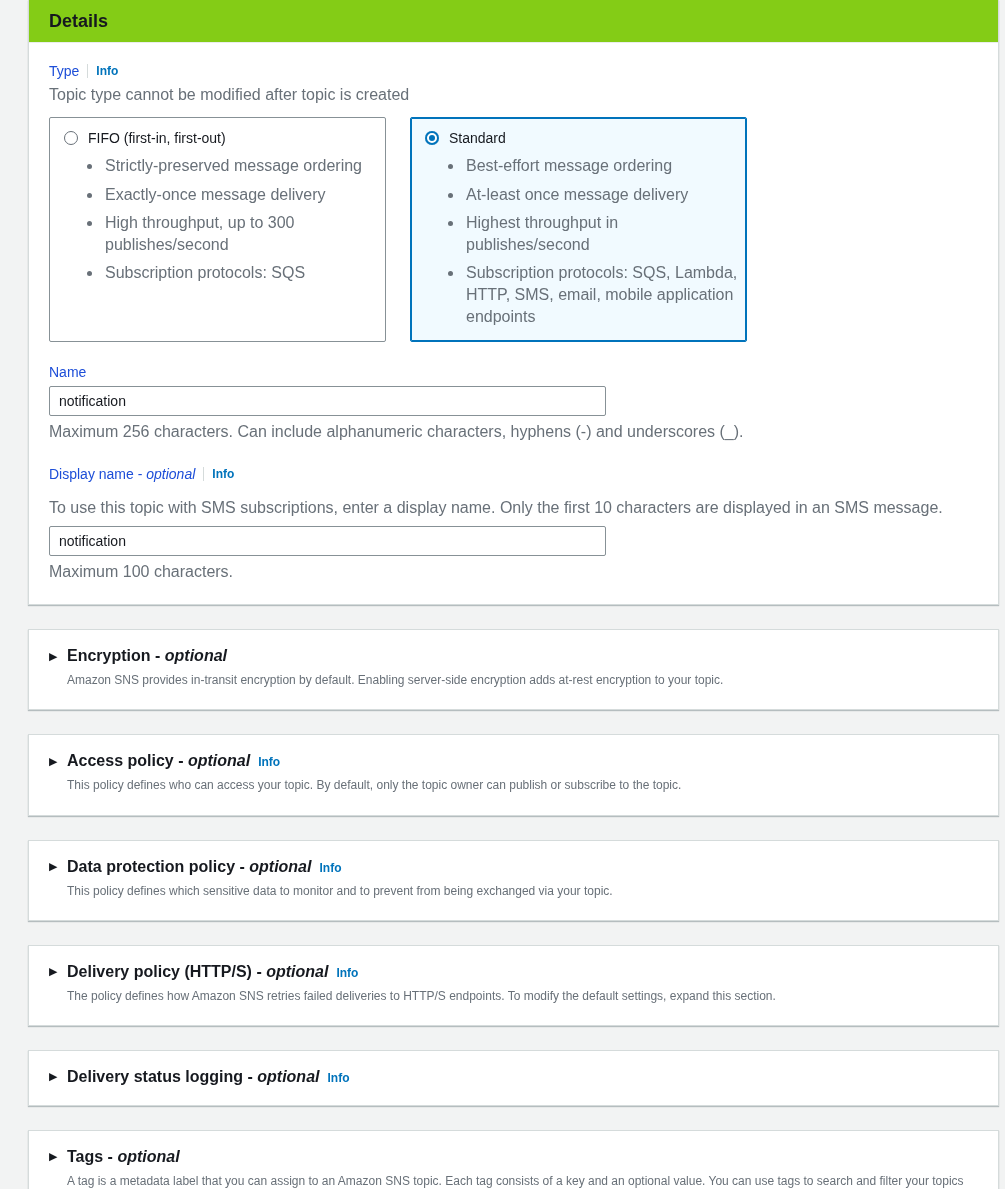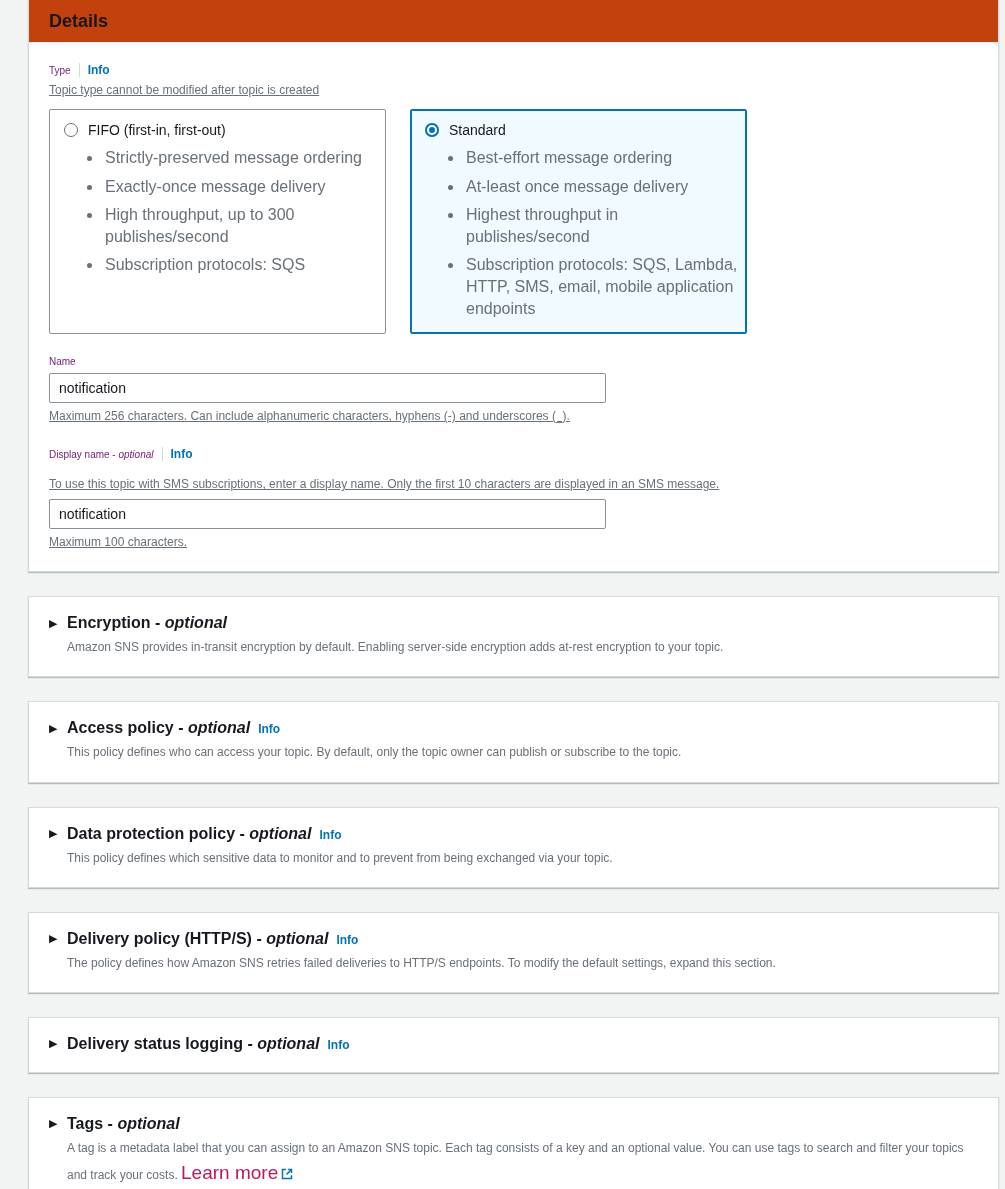--- a/index.html
+++ b/index.html
@@ -19,49 +19,48 @@
   }
   .card {
     background: #fff;
     border: 1px solid #d5dbdb;
     box-shadow: 0 1px 1px 0 rgba(0,28,36,0.25);
   }
   
   .details-card { border-top: none; }
   .card-header {
     padding: 11px 20px 10px;
-    background: #c2410c;
+    background: #84cc16;
     border-bottom: 1px solid #eaeded;
   }
   .card-header h2 {
     margin: 0;
     font-size: 18px;
     font-weight: 700;
   }
   .card-body { padding: 20px; }
   .label-row { display: flex; align-items: center; }
-  .label { font-size: 10px; color: #701a75; }
+  .label { font-size: 14px; color: #1d4ed8; }
   .vsep {
     width: 1px; height: 14px;
     background: #d5dbdb;
     margin: 0 8px;
   }
   .info-link {
     color: #0073bb;
     font-size: 12px;
     font-weight: 700;
     text-decoration: none;
     cursor: pointer;
   }
   .help {
-    font-size: 12px;
+    font-size: 16px;
     color: #687078;
     margin-top: 4px;
     line-height: 1.5;
-    text-decoration: underline;
   }
   .tiles { display: flex; gap: 24px; margin-top: 10px; }
   .tile {
     width: 337px;
     border: 1px solid #879196;
     border-radius: 2px;
     background: #fff;
     padding: 12px 0 14px;
     cursor: pointer;
   }

